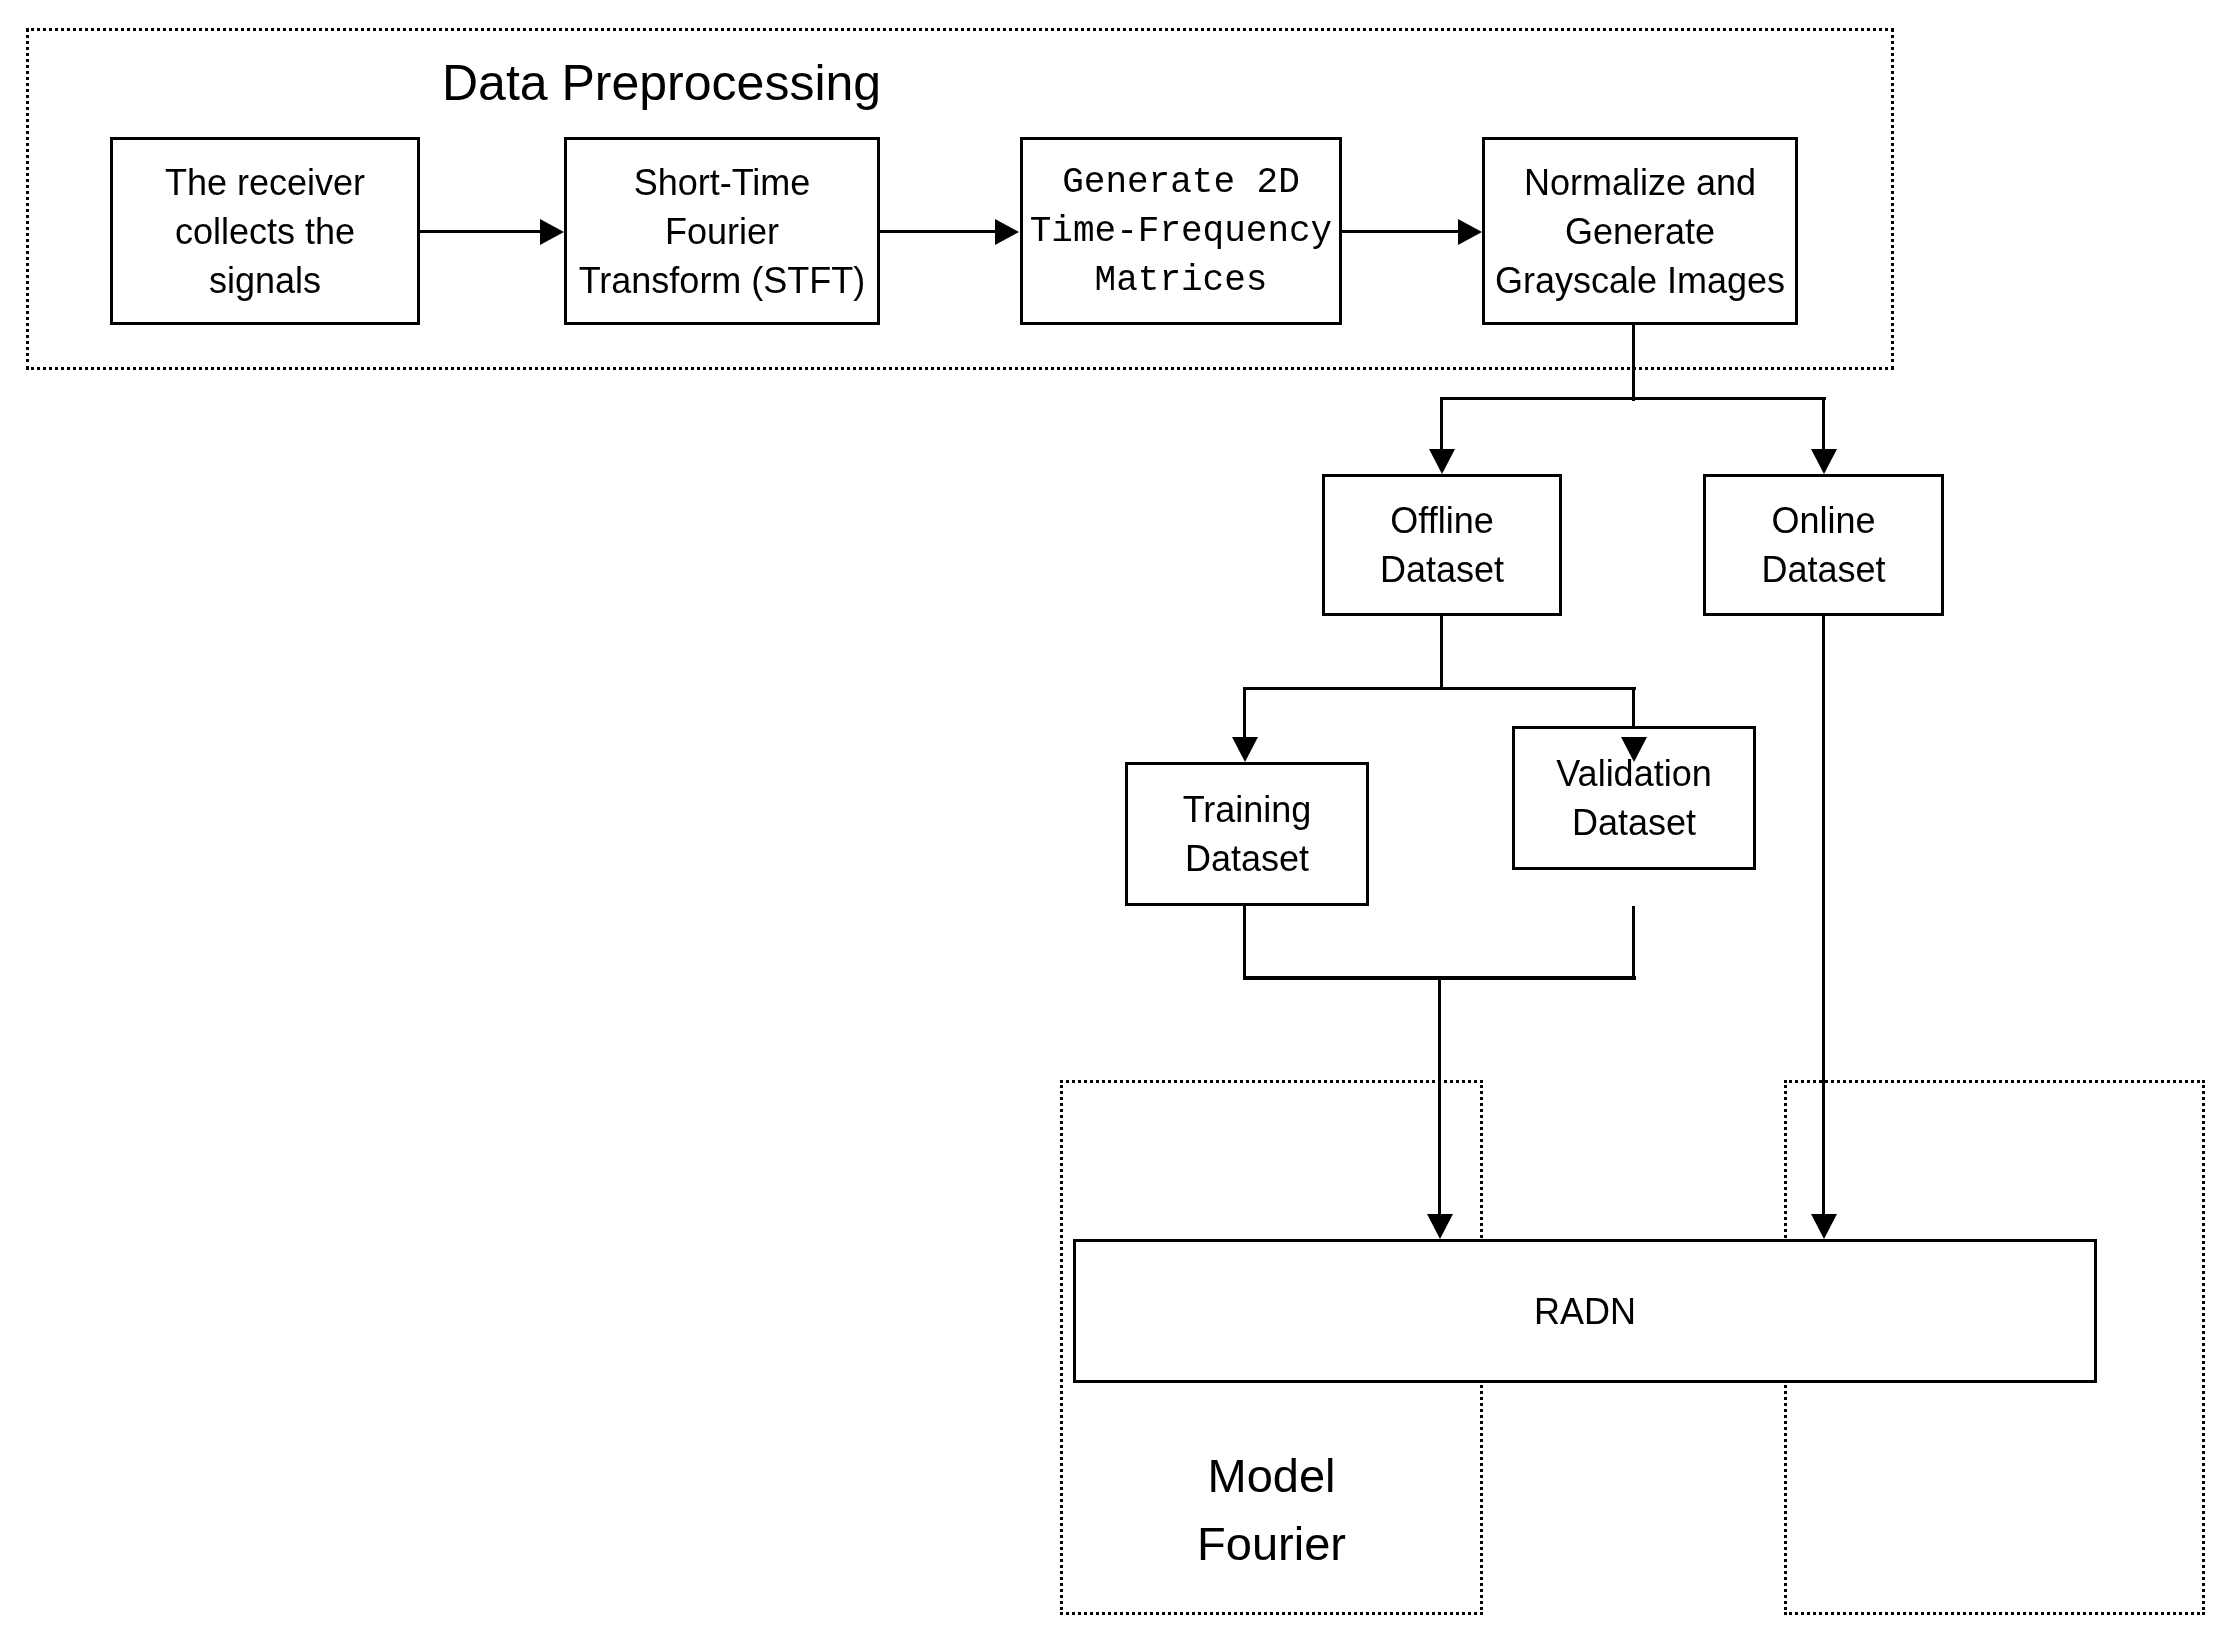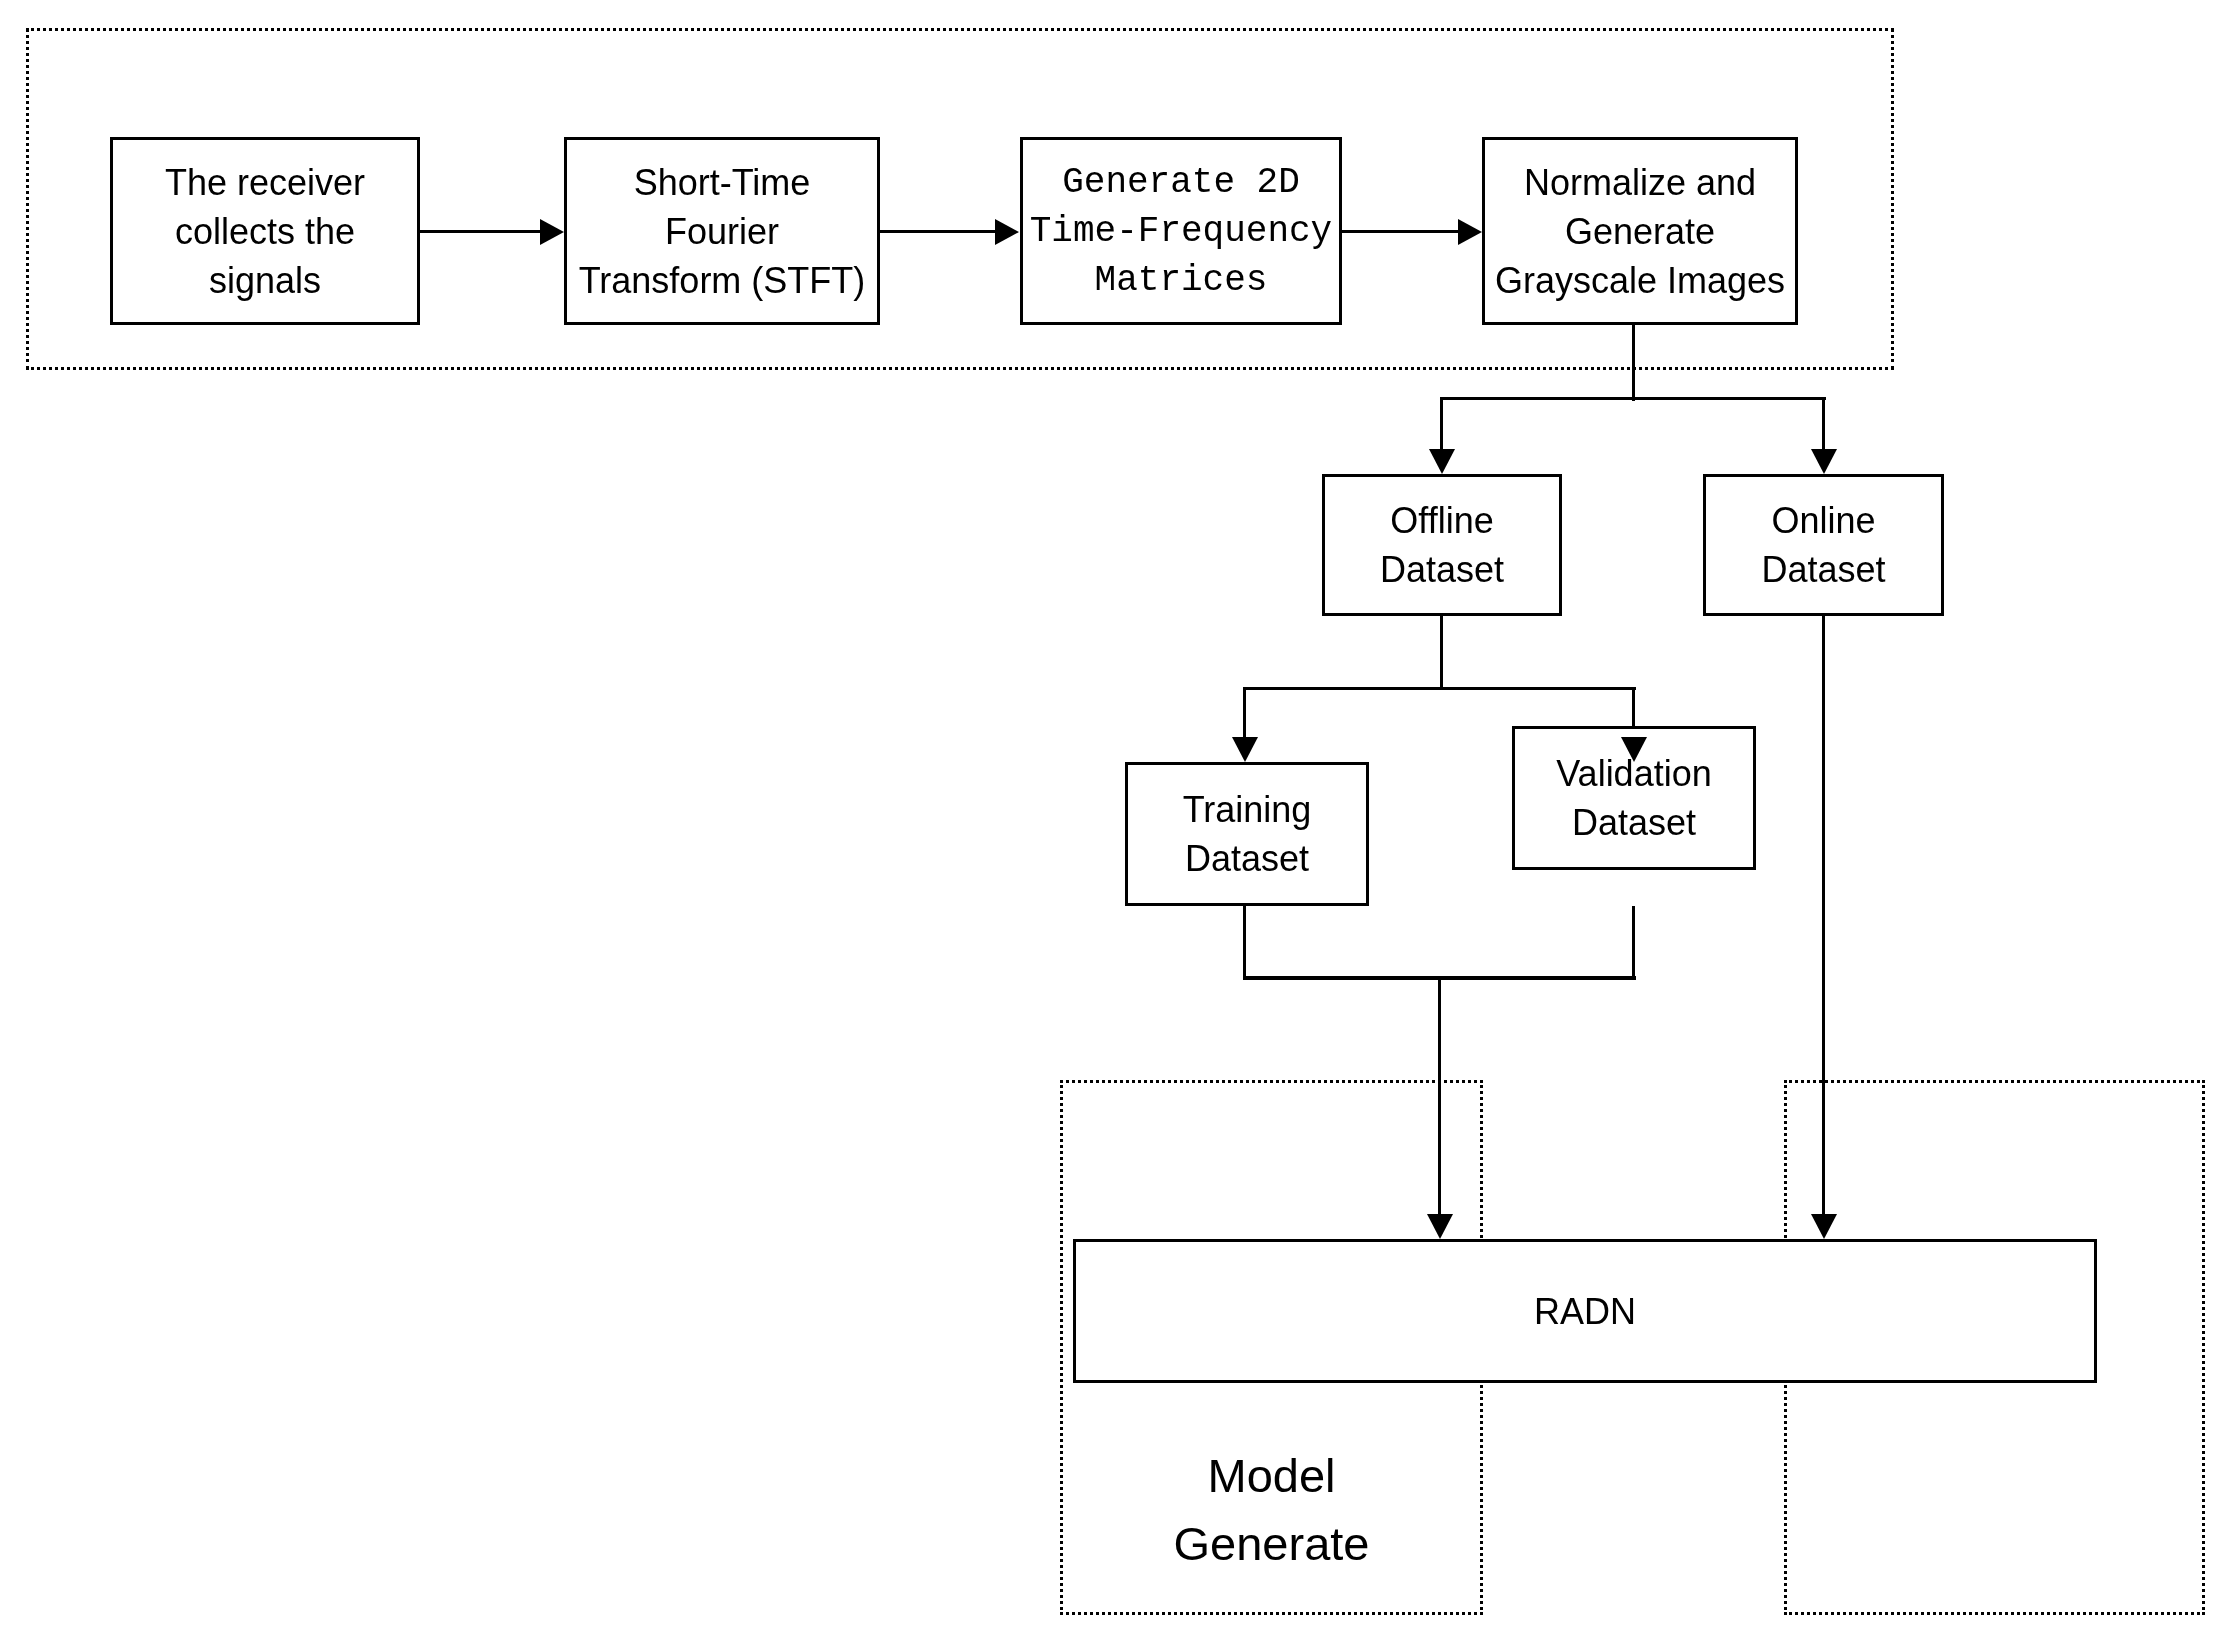--- a/index.html
+++ b/index.html
@@ -72,20 +72,21 @@
 </style>
 </head>
 <body>
 
 <div class="canvas">
 
   <div class="dotted-rect" style="left:26px; top:28px; width:1868px; height:342px;"></div>
   <div class="dotted-rect" style="left:1060px; top:1080px; width:423px; height:535px;"></div>
   <div class="dotted-rect" style="left:1784px; top:1080px; width:421px; height:535px;"></div>
 
+  <div class="diagram-title" style="left:442px; top:46px;">Data Preprocessing</div>
 
   <div class="hline" style="left:418px; top:230px; width:123px; height:3.4px;"></div>
   <div class="arrow-right" style="left:540px; top:219px;"></div>
 
   <div class="hline" style="left:879px; top:230px; width:118px; height:3.4px;"></div>
   <div class="arrow-right" style="left:995px; top:219px;"></div>
 
   <div class="hline" style="left:1340px; top:230px; width:119px; height:3.4px;"></div>
   <div class="arrow-right" style="left:1458px; top:219px;"></div>
 
@@ -148,16 +149,16 @@
   <div class="node" style="left:1512px; top:726px; width:244px; height:144px;">
     <span>Validation
 Dataset</span>
   </div>
 
   <div class="node" style="left:1073px; top:1239px; width:1024px; height:144px; z-index:3;">
     <span>RADN</span>
   </div>
 
   <div class="section-label" style="left:1060px; top:1442px; width:423px;">Model
-Generate</div>
+Fourier</div>
 
 </div>
 
 
 </body></html>

